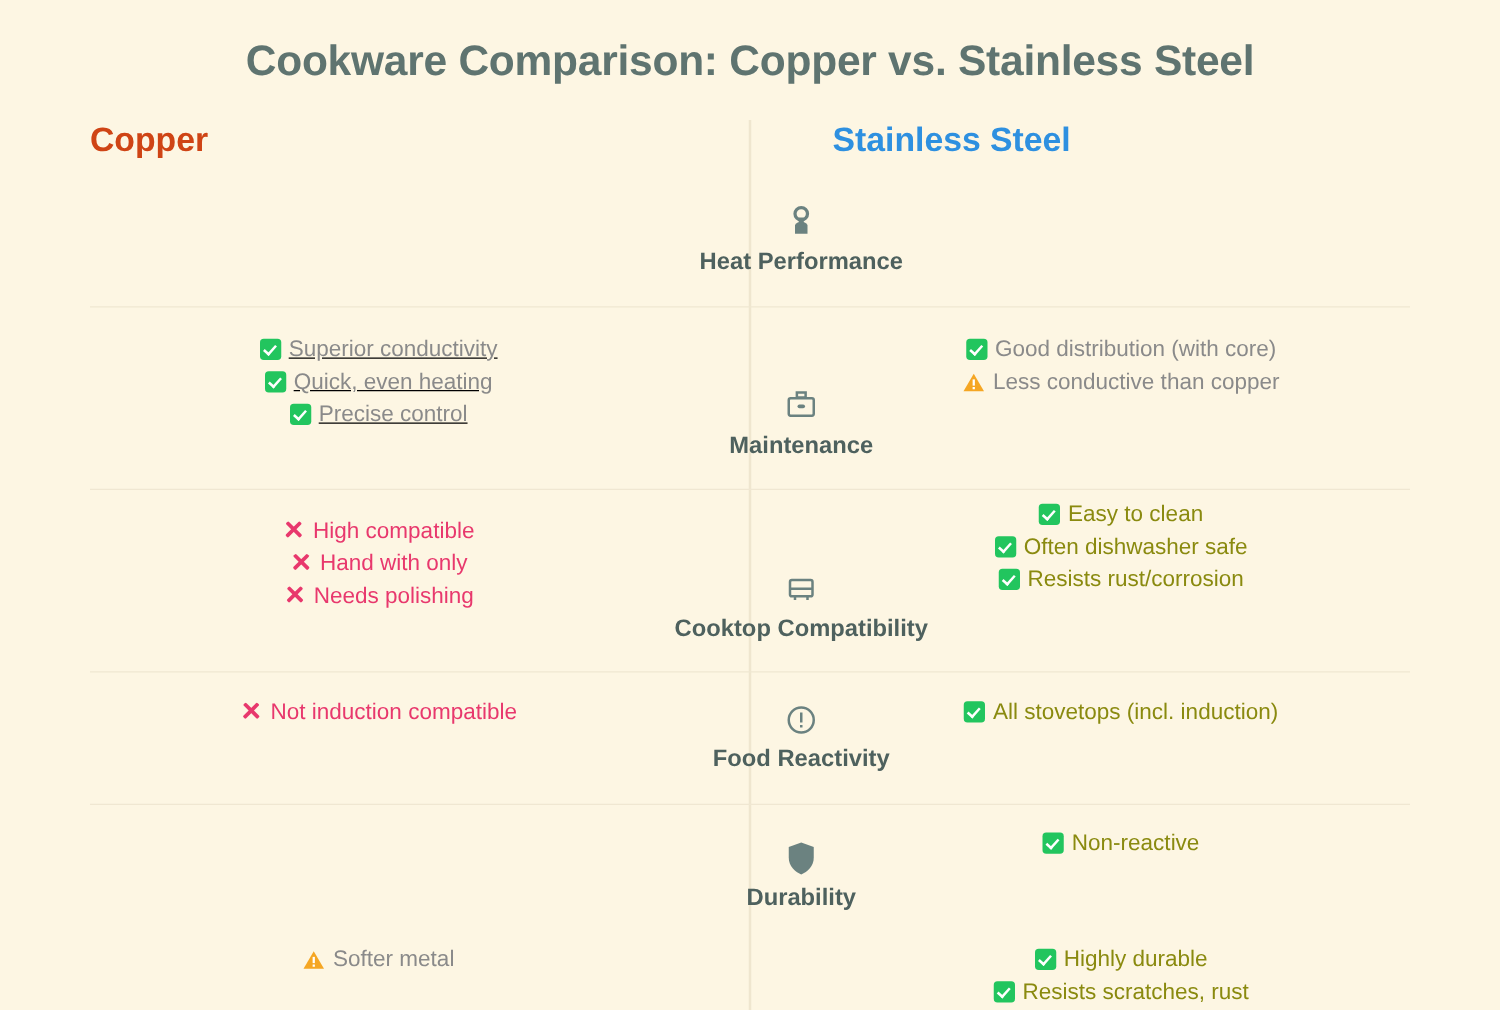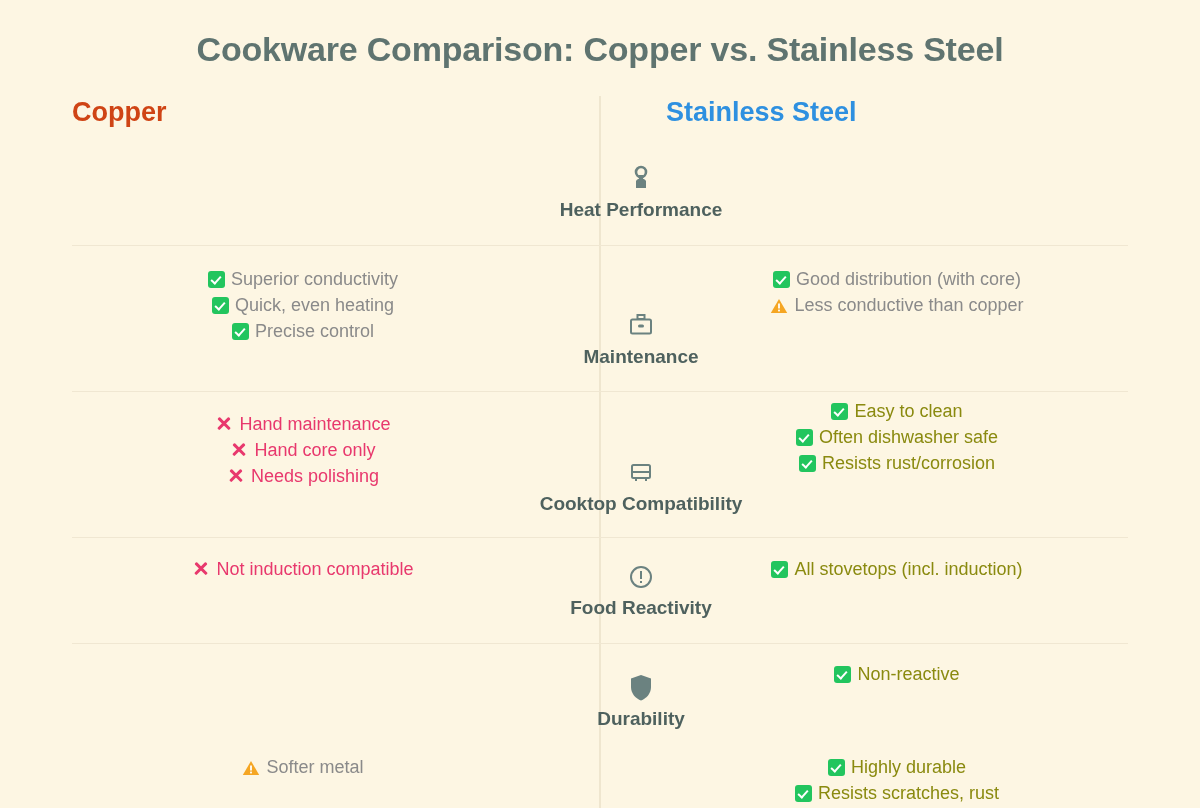--- a/index.html
+++ b/index.html
@@ -171,21 +171,21 @@
       <svg width="26" height="28" viewBox="0 0 26 28">
         <circle cx="13" cy="7" r="5" fill="none" stroke="#6b8280" stroke-width="2.6"></circle>
         <path d="M8 16 a6 6 0 0 1 10 0 l0 7 l-10 0 z" fill="#6b8280"></path>
         <rect x="11" y="10" width="4" height="8" fill="#6b8280"></rect>
       </svg>
     </span>
     <span class="cat-label">Heat Performance</span>
   </div>
   <div class="hdiv" style="top:245px;"></div>
 
-  <div class="items left" style="top:266px;">
+  <div class="items left" style="top:266px;text-decoration:underline;">
     <span class="item pos muted"><span class="ico chk"></span><span class="txt">Superior conductivity</span></span>
     <span class="item pos muted"><span class="ico chk"></span><span class="txt">Quick, even heating</span></span>
     <span class="item pos muted"><span class="ico chk"></span><span class="txt">Precise control</span></span>
   </div>
 
   <div class="items right" style="top:266px;">
     <span class="item pos muted"><span class="ico chk"></span><span class="txt">Good distribution (with core)</span></span>
     <span class="item warn"><span class="ico wrn"><svg width="18" height="16" viewBox="0 0 18 16">
             <path d="M9 1 L17.2 15 L0.8 15 Z" fill="#f5a623"></path>
             <rect x="8.1" y="5.5" width="1.8" height="5" fill="#ffffff"></rect>
@@ -199,22 +199,22 @@
         <rect x="11.5" y="2" width="7" height="4" fill="none" stroke="#6b8280" stroke-width="2"></rect>
         <rect x="5" y="6.5" width="20" height="14" rx="1.5" fill="none" stroke="#6b8280" stroke-width="2"></rect>
         <rect x="12" y="11.5" width="6" height="3" rx="1.5" fill="#6b8280"></rect>
       </svg>
     </span>
     <span class="cat-label">Maintenance</span>
   </div>
   <div class="hdiv" style="top:391px;"></div>
 
   <div class="items left" style="top:411px;">
-    <span class="item neg"><span class="ico xm"></span><span class="txt">Hand maintenance</span></span>
-    <span class="item neg"><span class="ico xm"></span><span class="txt">Hand core only</span></span>
+    <span class="item neg"><span class="ico xm"></span><span class="txt">High compatible</span></span>
+    <span class="item neg"><span class="ico xm"></span><span class="txt">Hand with only</span></span>
     <span class="item neg"><span class="ico xm"></span><span class="txt">Needs polishing</span></span>
   </div>
 
   <div class="items right" style="top:398px;">
     <span class="item pos"><span class="ico chk"></span><span class="txt">Easy to clean</span></span>
     <span class="item pos"><span class="ico chk"></span><span class="txt">Often dishwasher safe</span></span>
     <span class="item pos"><span class="ico chk"></span><span class="txt">Resists rust/corrosion</span></span>
   </div>
 
   <div class="cat" style="top:457px;">

